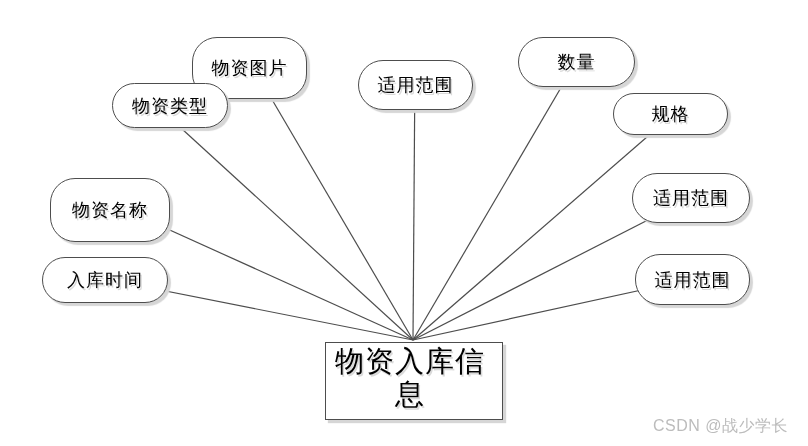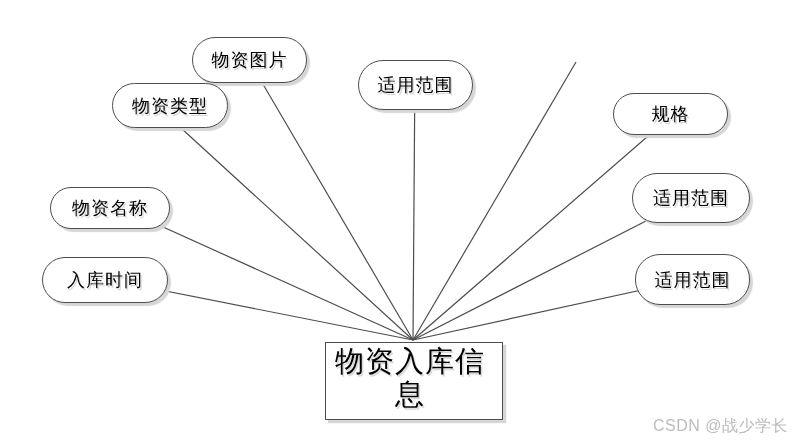--- a/index.html
+++ b/index.html
@@ -56,26 +56,26 @@
   }
   .watermark{
     position:absolute;
     right:20px;bottom:9px;
     font-family:"Liberation Sans","DejaVu Sans",sans-serif;
     font-size:16px;
     color:var(--watermark);
     letter-spacing:0.5px;
   }
   
-  .n0{left:192px;top:37px;width:115px;height:46px;}
+  .n0{left:192px;top:37px;width:115px;height:62px;}
   .n1{left:358px;top:37px;width:115px;height:50px;margin-top:23px;}
   .n2{left:518px;top:37px;width:117px;height:50px;}
   .n3{left:112px;top:83px;width:116px;height:45px;}
   .n4{left:613px;top:93px;width:115px;height:42px;}
-  .n5{left:50px;top:178px;width:120px;height:42px;margin-top:9px;}
+  .n5{left:50px;top:178px;width:120px;height:64px;}
   .n6{left:632px;top:173px;width:118px;height:50px;}
   .n7{left:42px;top:257px;width:126px;height:46px;}
   .n8{left:635px;top:254px;width:115px;height:51px;}
 </style>
 </head>
 <body>
 
 <div class="canvas">
 
   <svg class="lines-layer" viewBox="0 0 808 446" xmlns="http://www.w3.org/2000/svg">
@@ -85,20 +85,21 @@
     <line x1="170" y1="118" x2="413" y2="340"></line>
     <line x1="670" y1="117" x2="413" y2="340"></line>
     <line x1="110" y1="203" x2="413" y2="340"></line>
     <line x1="691" y1="198" x2="413" y2="340"></line>
     <line x1="105" y1="279" x2="413" y2="340"></line>
     <line x1="692" y1="279" x2="413" y2="340"></line>
   </svg>
 
   <div class="node n0">物资图片</div>
   <div class="node n1">适用范围</div>
+  <div class="node n2">数量</div>
   <div class="node n3">物资类型</div>
   <div class="node n4">规格</div>
   <div class="node n5">物资名称</div>
   <div class="node n6">适用范围</div>
   <div class="node n7">入库时间</div>
   <div class="node n8">适用范围</div>
 
   <div class="entity">物资入库信息</div>
 
   <div class="watermark">CSDN @战少学长</div>

